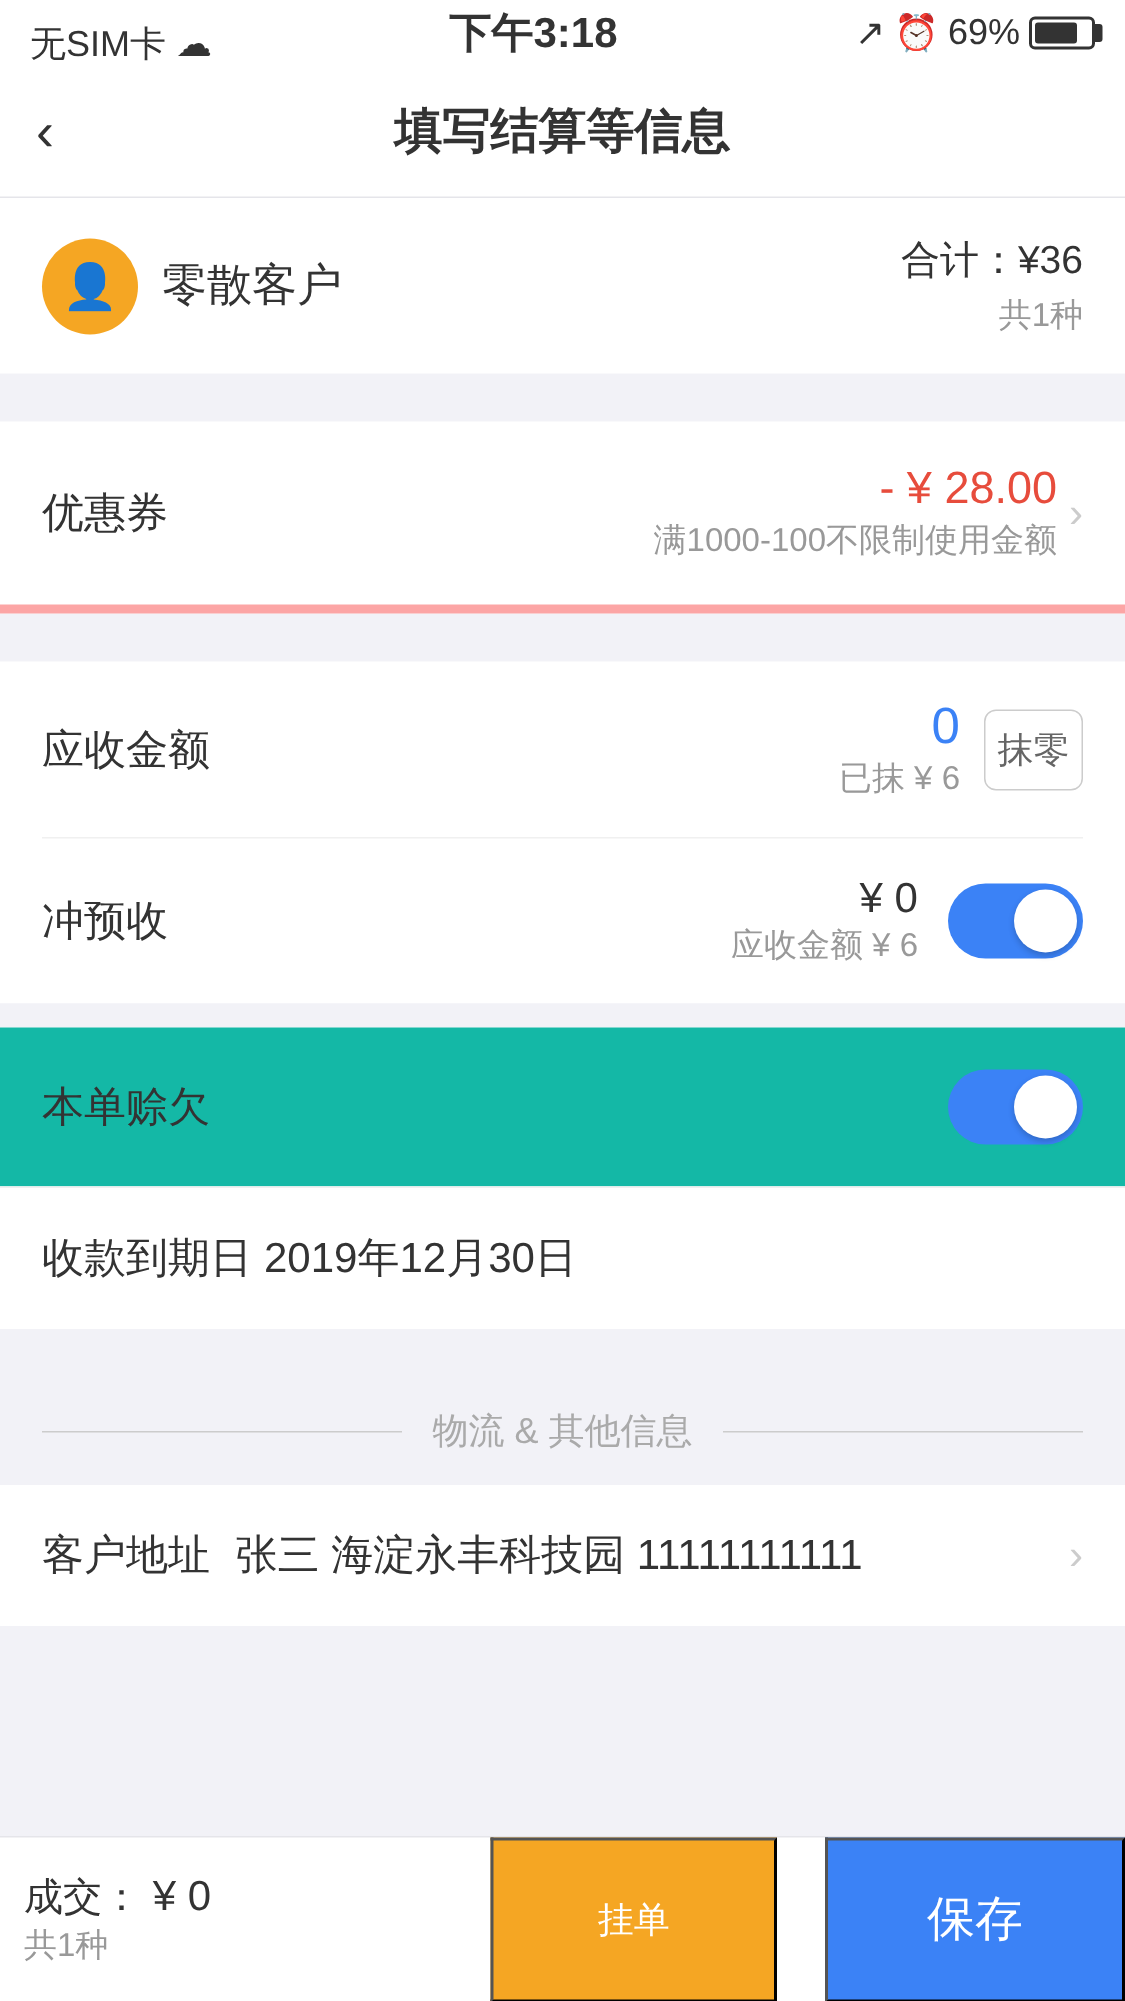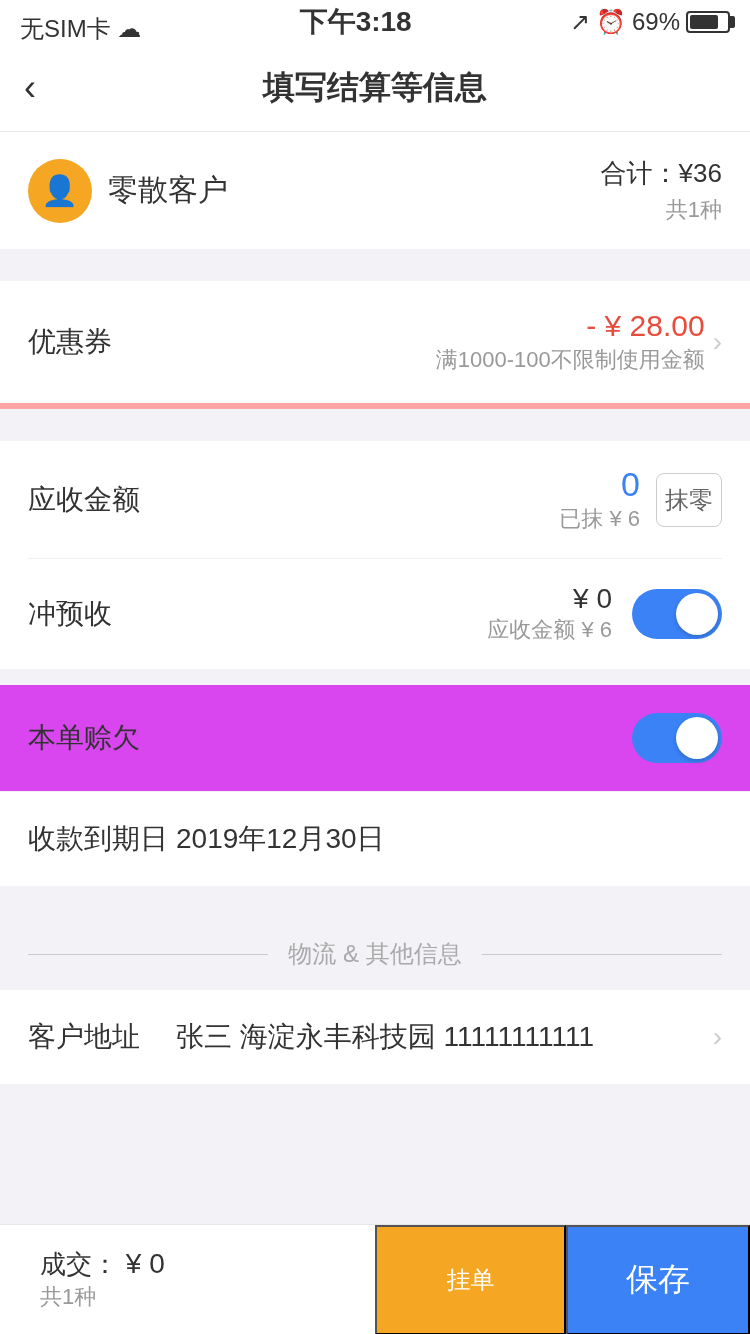--- a/index.html
+++ b/index.html
@@ -238,21 +238,21 @@
       position: absolute;
       right: 4px; top: 4px;
       width: 42px; height: 42px;
       background: #fff;
       border-radius: 50%;
       box-shadow: 0 2px 4px rgba(0,0,0,0.2);
     }
 
     
     .debt-section {
-      background: #d946ef;
+      background: #14b8a6;
       padding: 28px;
       display: flex;
       align-items: center;
       justify-content: space-between;
     }
     .debt-label {
       font-size: 28px;
       color: #333;
     }
 
@@ -299,21 +299,21 @@
       background: #fff;
       padding: 28px;
       display: flex;
       align-items: center;
       justify-content: space-between;
     }
     .address-label {
       font-size: 28px;
       color: #333;
       white-space: nowrap;
-      margin-right: 36px;
+      margin-right: 17px;
     }
     .address-value {
       font-size: 28px;
       color: #333;
       flex: 1;
     }
 
     
     .bottom-bar {
       position: fixed;
@@ -321,21 +321,21 @@
       left: 0;
       width: 750px;
       height: 110px;
       background: #fff;
       display: flex;
       align-items: center;
       border-top: 1px solid #e5e5ea;
     }
     .bottom-summary {
       flex: 1;
-      padding: 0 40px;
+      padding: 0 16px;
     }
     .bottom-deal {
       font-size: 26px;
       color: #333;
     }
     .bottom-deal-amount {
       font-size: 28px;
       color: #333;
       font-weight: 500;
     }
@@ -348,29 +348,30 @@
       height: 110px;
       background: #f5a623;
       display: flex;
       align-items: center;
       justify-content: center;
       font-size: 24px;
       color: #fff;
       cursor: pointer;
     }
     .btn-save {
-      width: 184px;
+      width: 200px;
       height: 110px;
       background: #3b82f6;
       display: flex;
       align-items: center;
       justify-content: center;
       font-size: 32px;
       color: #fff;
       cursor: pointer;
+      margin-left: 32px;
     }
   </style>
 </head>
 <body>
 
 <div class="status-bar">
   <div class="status-left">
     <span>无SIM卡 ☁</span>
   </div>
   <div class="status-center">下午3:18</div>

